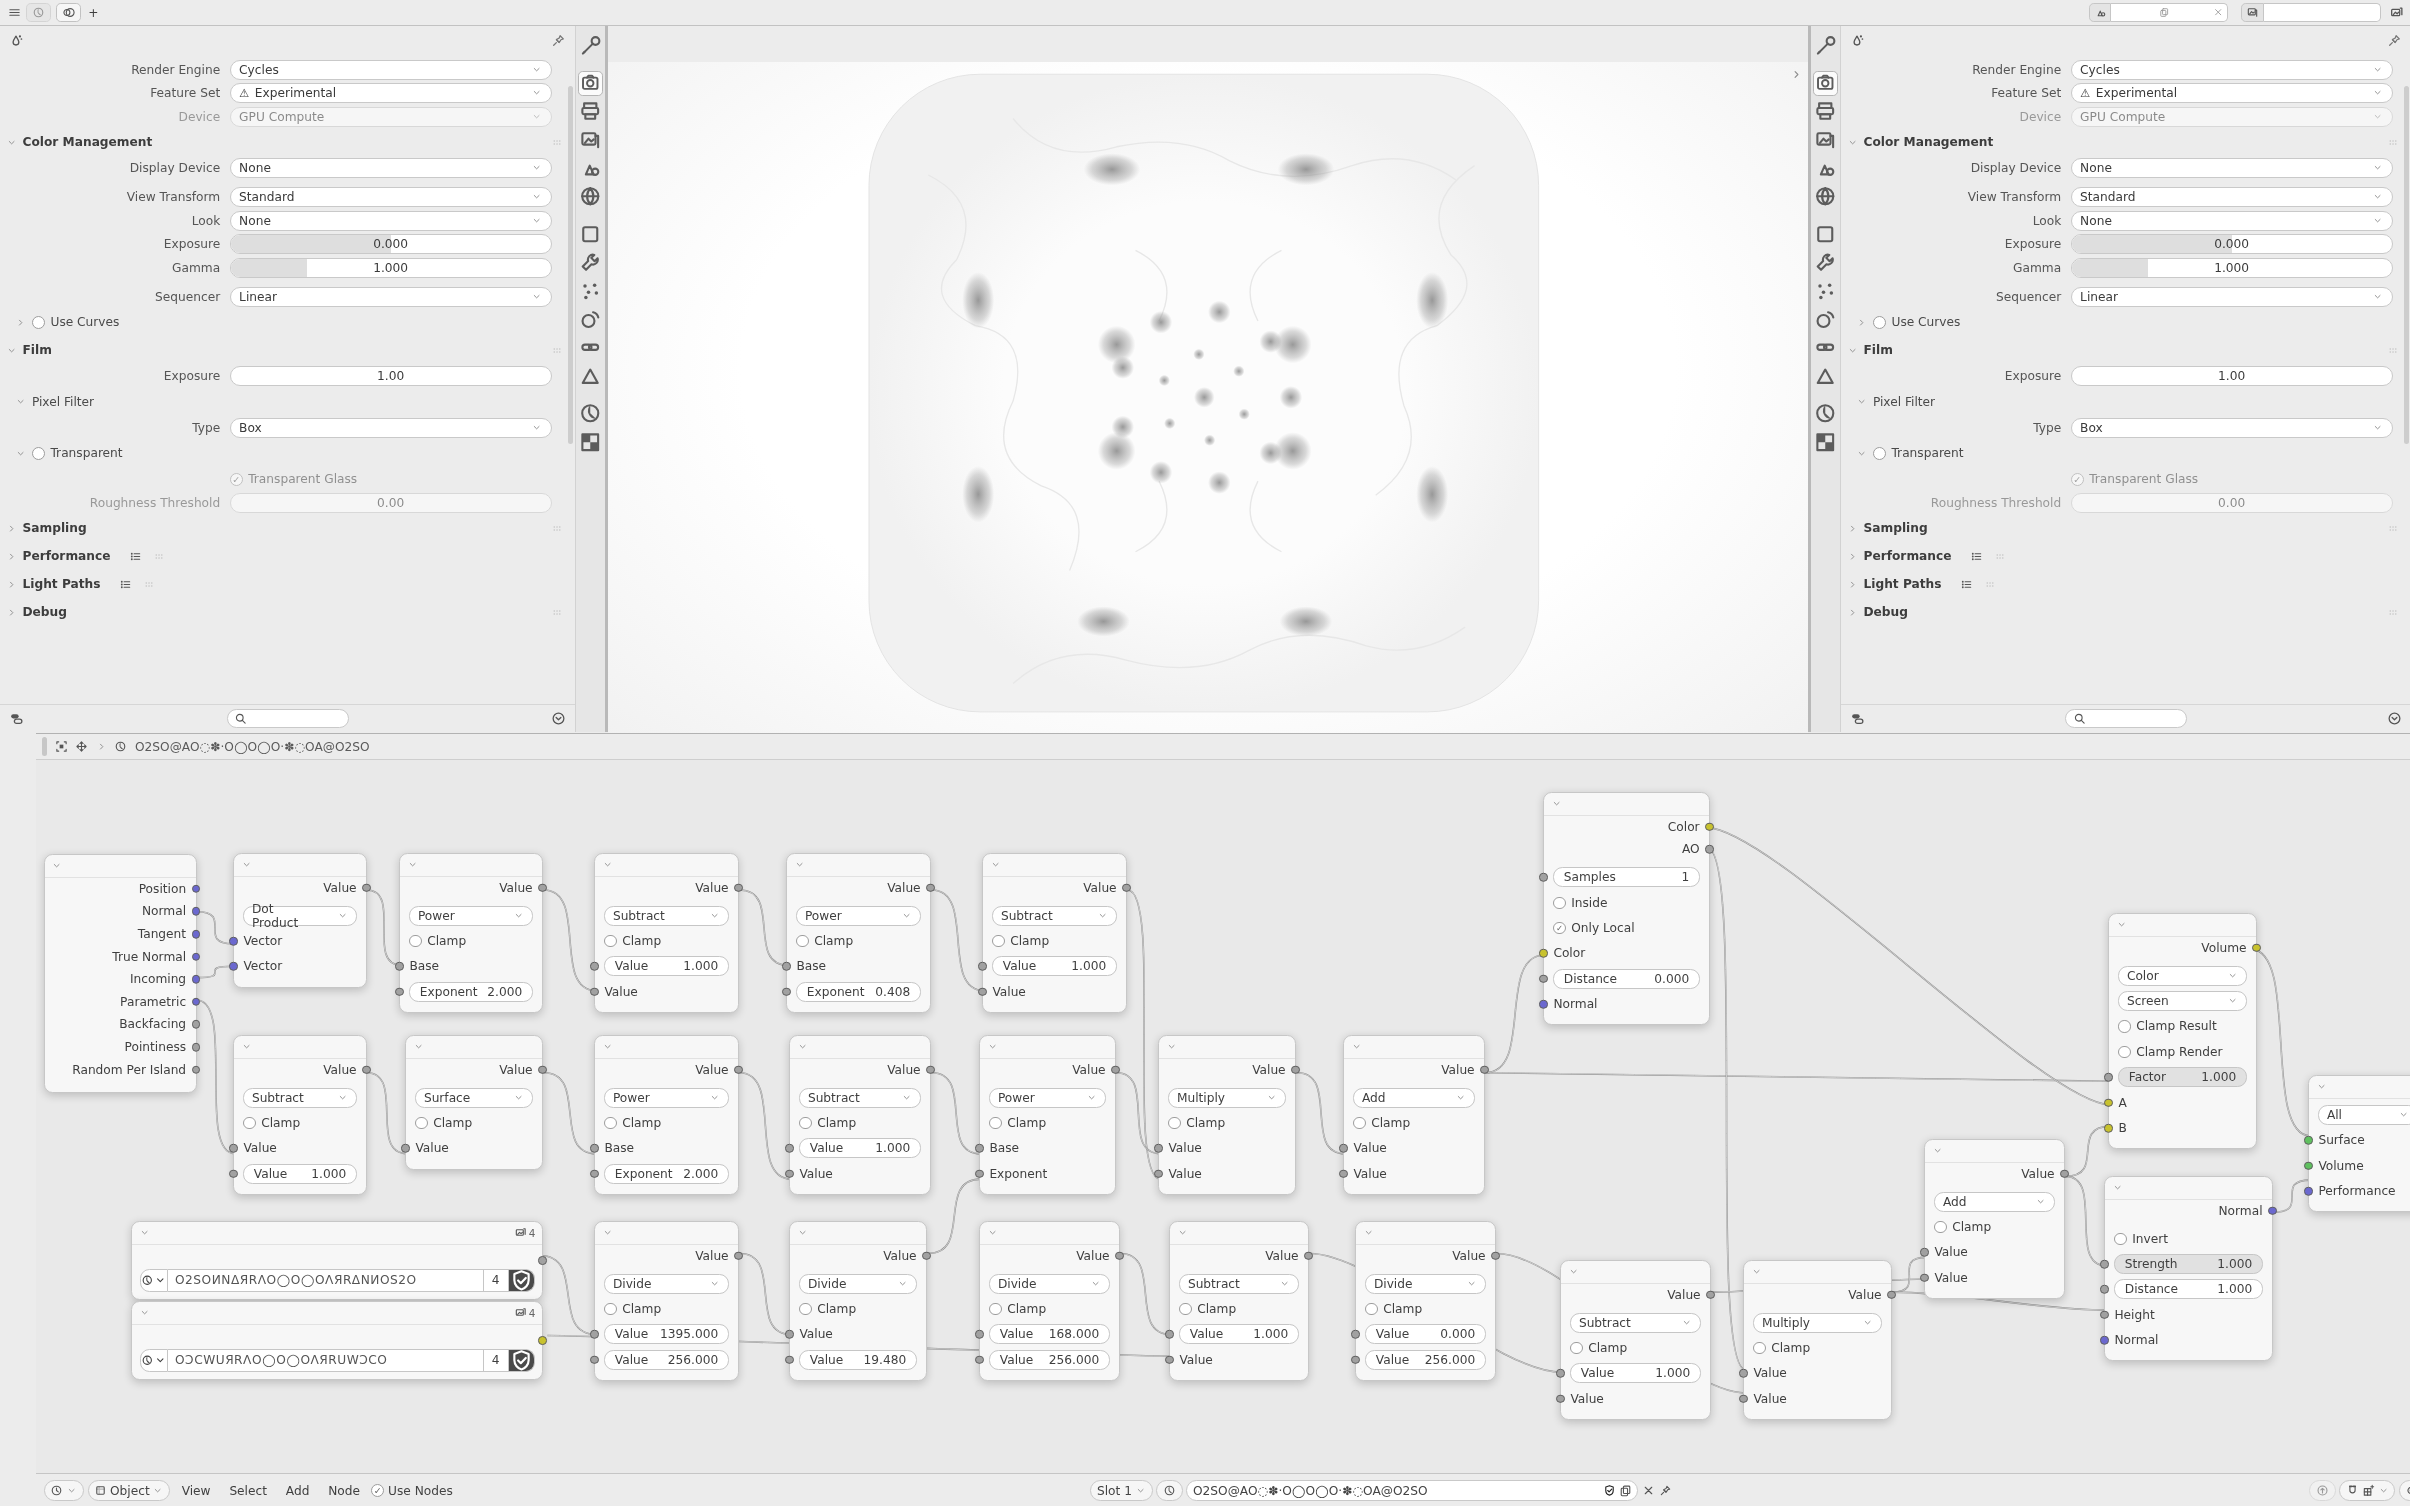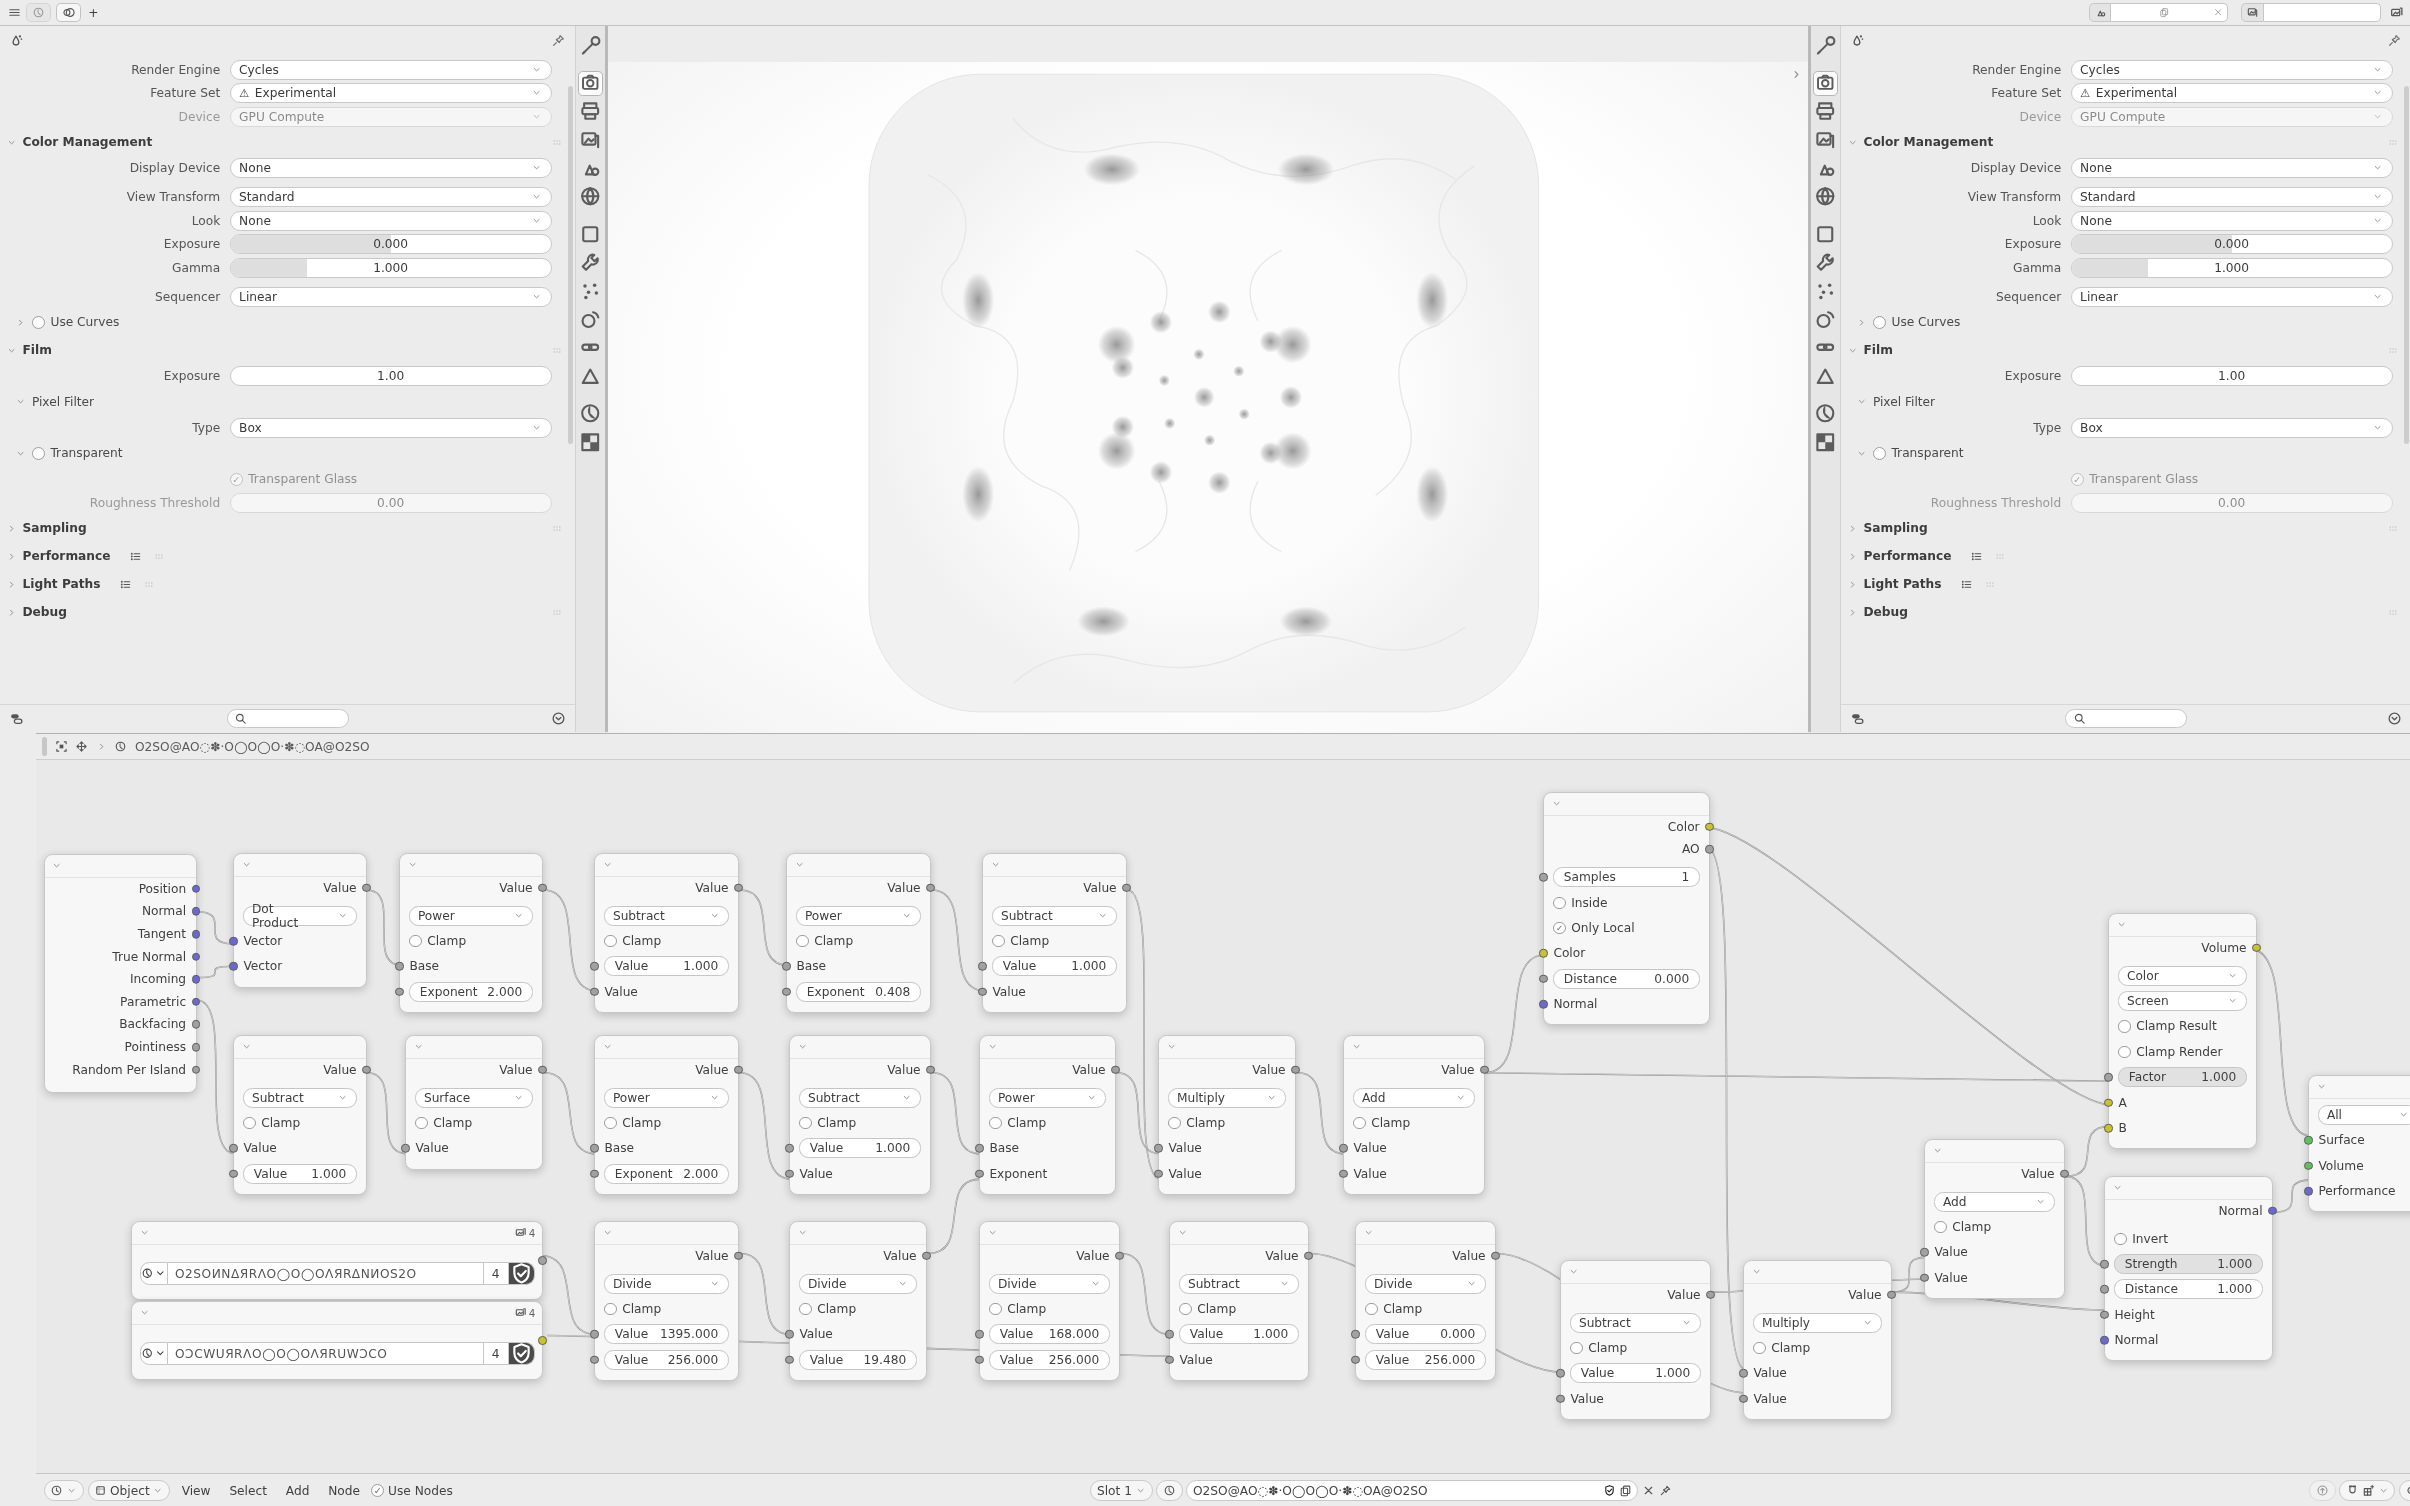--- a/index.html
+++ b/index.html
@@ -98,21 +98,21 @@
   .sock.in{left:-4.7px;}.sock.out{right:-4.7px;}
   .ndd{flex:1;height:20px;background:#fff;border:0.9px solid #c6c6c6;border-radius:9.4px;display:flex;
        align-items:center;padding:0 7.5px;gap:20px;}
   .ndd .cv{margin-left:auto;}
   .nfield{flex:1;height:20px;background:#fff;border:0.9px solid #c6c6c6;border-radius:9.4px;display:flex;
           align-items:center;padding:0 9.4px;}
   .nfield .val{margin-left:auto;}
   .nfield.filled{background:#e1e1e1;}
   .ncheck{width:12.2px;height:12.2px;border:0.9px solid #9d9d9d;border-radius:50%;background:#fff;flex:none;
           display:flex;align-items:center;justify-content:center;font-size:8.5px;color:#666;}
-  .imgrow{position:absolute;left:7.5px;right:7.5px;bottom:7.5px;height:36px;display:flex;align-items:center;}
+  .imgrow{position:absolute;left:7.5px;right:7.5px;bottom:7.5px;height:36px;display:flex;align-items:flex-end;}
   .imgrow .chipic{width:28px;height:22.6px;border:0.9px solid #c6c6c6;border-radius:9.4px 0 0 9.4px;background:#fff;
                   display:flex;align-items:center;justify-content:center;gap:0.9px;}
   .imgrow .namef{flex:1;height:22.6px;border:0.9px solid #c6c6c6;border-left:none;background:#fff;display:flex;
                  align-items:center;padding:0 7.5px;color:#555;letter-spacing:0.5px;overflow:hidden;white-space:nowrap;}
   .imgrow .cnt{width:24.5px;height:22.6px;border:0.9px solid #c6c6c6;border-left:none;background:#fff;display:flex;
                align-items:center;justify-content:center;}
   .imgrow .shld{width:26px;height:22.6px;border:0.9px solid #c6c6c6;border-left:none;border-radius:0 9.4px 9.4px 0;
                 background:#4a4a4a;color:#fff;display:flex;align-items:center;justify-content:center;}
 </style>
 </head>

